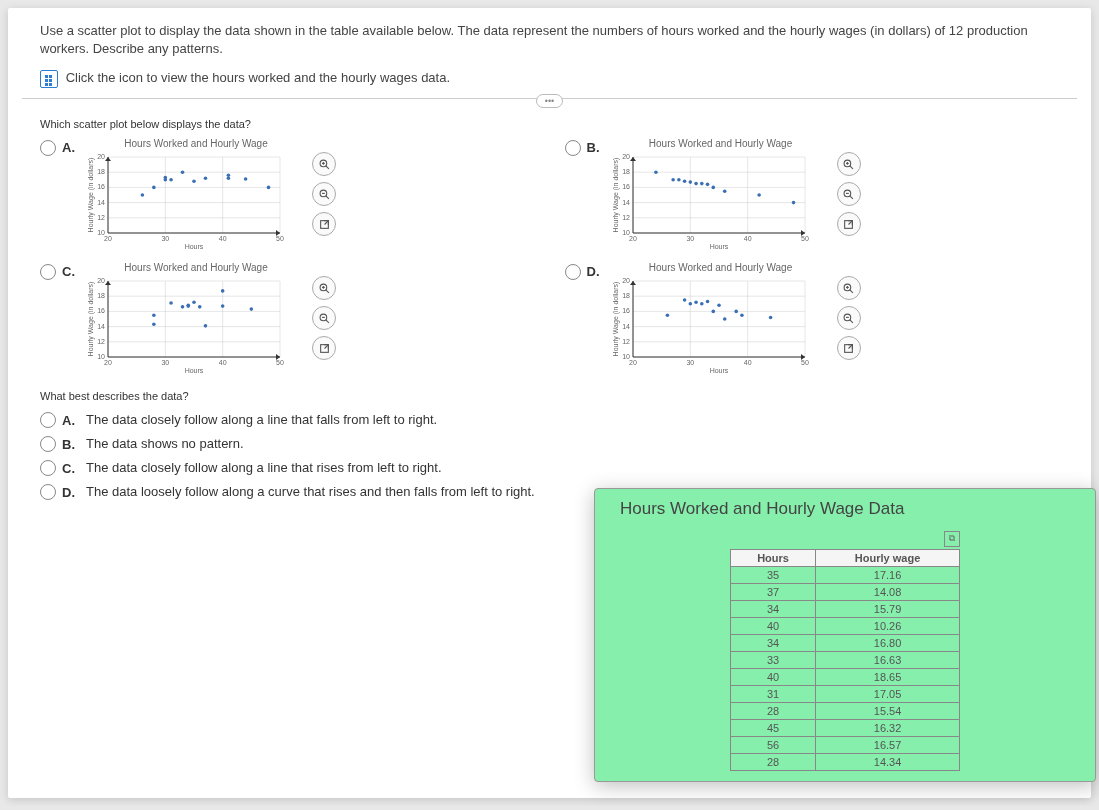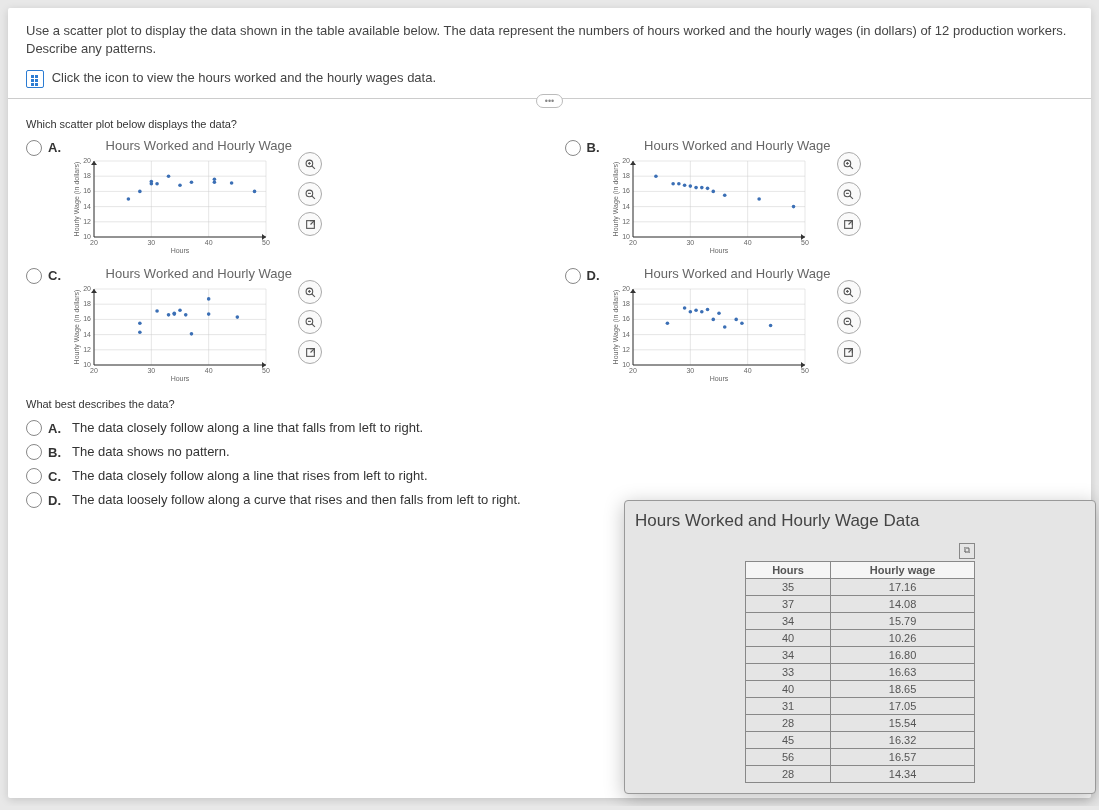--- a/index.html
+++ b/index.html
@@ -1,40 +1,40 @@
 <!DOCTYPE html>
 <html><head>
 <meta charset="utf-8">
 <style>
 body{margin:0;font-family:Arial,sans-serif;background:#e8e8e8;font-size:13px;color:#333}
 .page{background:#fff;margin:8px;box-shadow:0 2px 8px rgba(0,0,0,0.15);min-height:790px;position:relative;border-radius:2px}
-.content{padding:14px 18px}
+.content{padding:14px 32px}
 .qhead{line-height:1.4;color:#444;font-size:13px}
 .icon-row{margin-top:12px;font-size:13px;color:#444}
 .link-icon{display:inline-flex;align-items:center;justify-content:center;width:16px;height:16px;border:1px solid #2b7cd3;color:#2b7cd3;font-size:8px;font-weight:bold;margin-right:4px;border-radius:2px;vertical-align:middle}
 .link-icon span{display:flex;flex-wrap:wrap;width:10px;height:10px}
 .link-icon span i{width:3px;height:3px;background:#2b7cd3;margin:0.5px}
 hr.sep{border:none;border-top:1px solid #ccc;margin:10px -18px 0 -18px}
 .pill{position:relative;height:14px;margin-top:-7px;text-align:center}
 .pill span{display:inline-block;background:#fff;border:1px solid #bbb;border-radius:10px;padding:0 8px;font-size:9px;color:#888;line-height:12px}
 .subq{margin:12px 0 8px 0;font-size:11px;color:#333}
 .opts{display:grid;grid-template-columns:1fr 1fr;gap:8px 30px}
 .opt{display:flex;align-items:flex-start;gap:6px}
 .radio{width:14px;height:14px;border:1.5px solid #888;border-radius:50%;flex:0 0 14px;margin-top:2px;cursor:pointer}
 .olabel{font-weight:bold;font-size:13px;margin-top:2px;min-width:18px}
 .chartwrap{display:flex;align-items:flex-start;gap:6px}
 .chart{width:220px}
-.ctitle{font-size:13px;text-align:right;color:#666;margin-bottom:2px}
+.ctitle{font-size:10px;text-align:center;color:#666;margin-bottom:2px}
 .plot{border:none}
 .tools{display:flex;flex-direction:column;gap:6px;margin-top:14px}
 .tbtn{width:22px;height:22px;border:1px solid #aaa;border-radius:50%;display:flex;align-items:center;justify-content:center;font-size:11px;color:#555;cursor:pointer;background:#fafafa}
 .tbtn svg{width:11px;height:11px}
 .q2{margin-top:10px}
 .q2 .opt2{display:flex;align-items:center;gap:6px;margin:6px 0;font-size:13px}
-.popup{position:absolute;right:-5px;bottom:4px;width:450px;background:#e5e5e5;border:1px solid #999;border-radius:4px;box-shadow:0 4px 20px rgba(0,0,0,0.25);padding:10px 10px}
+.popup{position:absolute;right:-5px;bottom:16px;width:450px;background:#86efac;border:1px solid #999;border-radius:4px;box-shadow:0 4px 20px rgba(0,0,0,0.25);padding:10px 25px}
 .ptitle{font-size:17px;color:#444;margin-bottom:10px}
 .ptable{margin:0 auto;width:230px}
 table{border-collapse:collapse;width:100%;font-size:11px}
 th,td{border:1px solid #888;padding:2px 8px;text-align:center;color:#555}
 th{background:#f5f5f5}
 .copy{text-align:right;margin-bottom:2px}
 .copy span{display:inline-block;width:14px;height:14px;border:1px solid #888;font-size:9px;line-height:12px;text-align:center;color:#666;cursor:pointer}
 svg text{font-size:7px;fill:#666}
 </style>
 </head>

